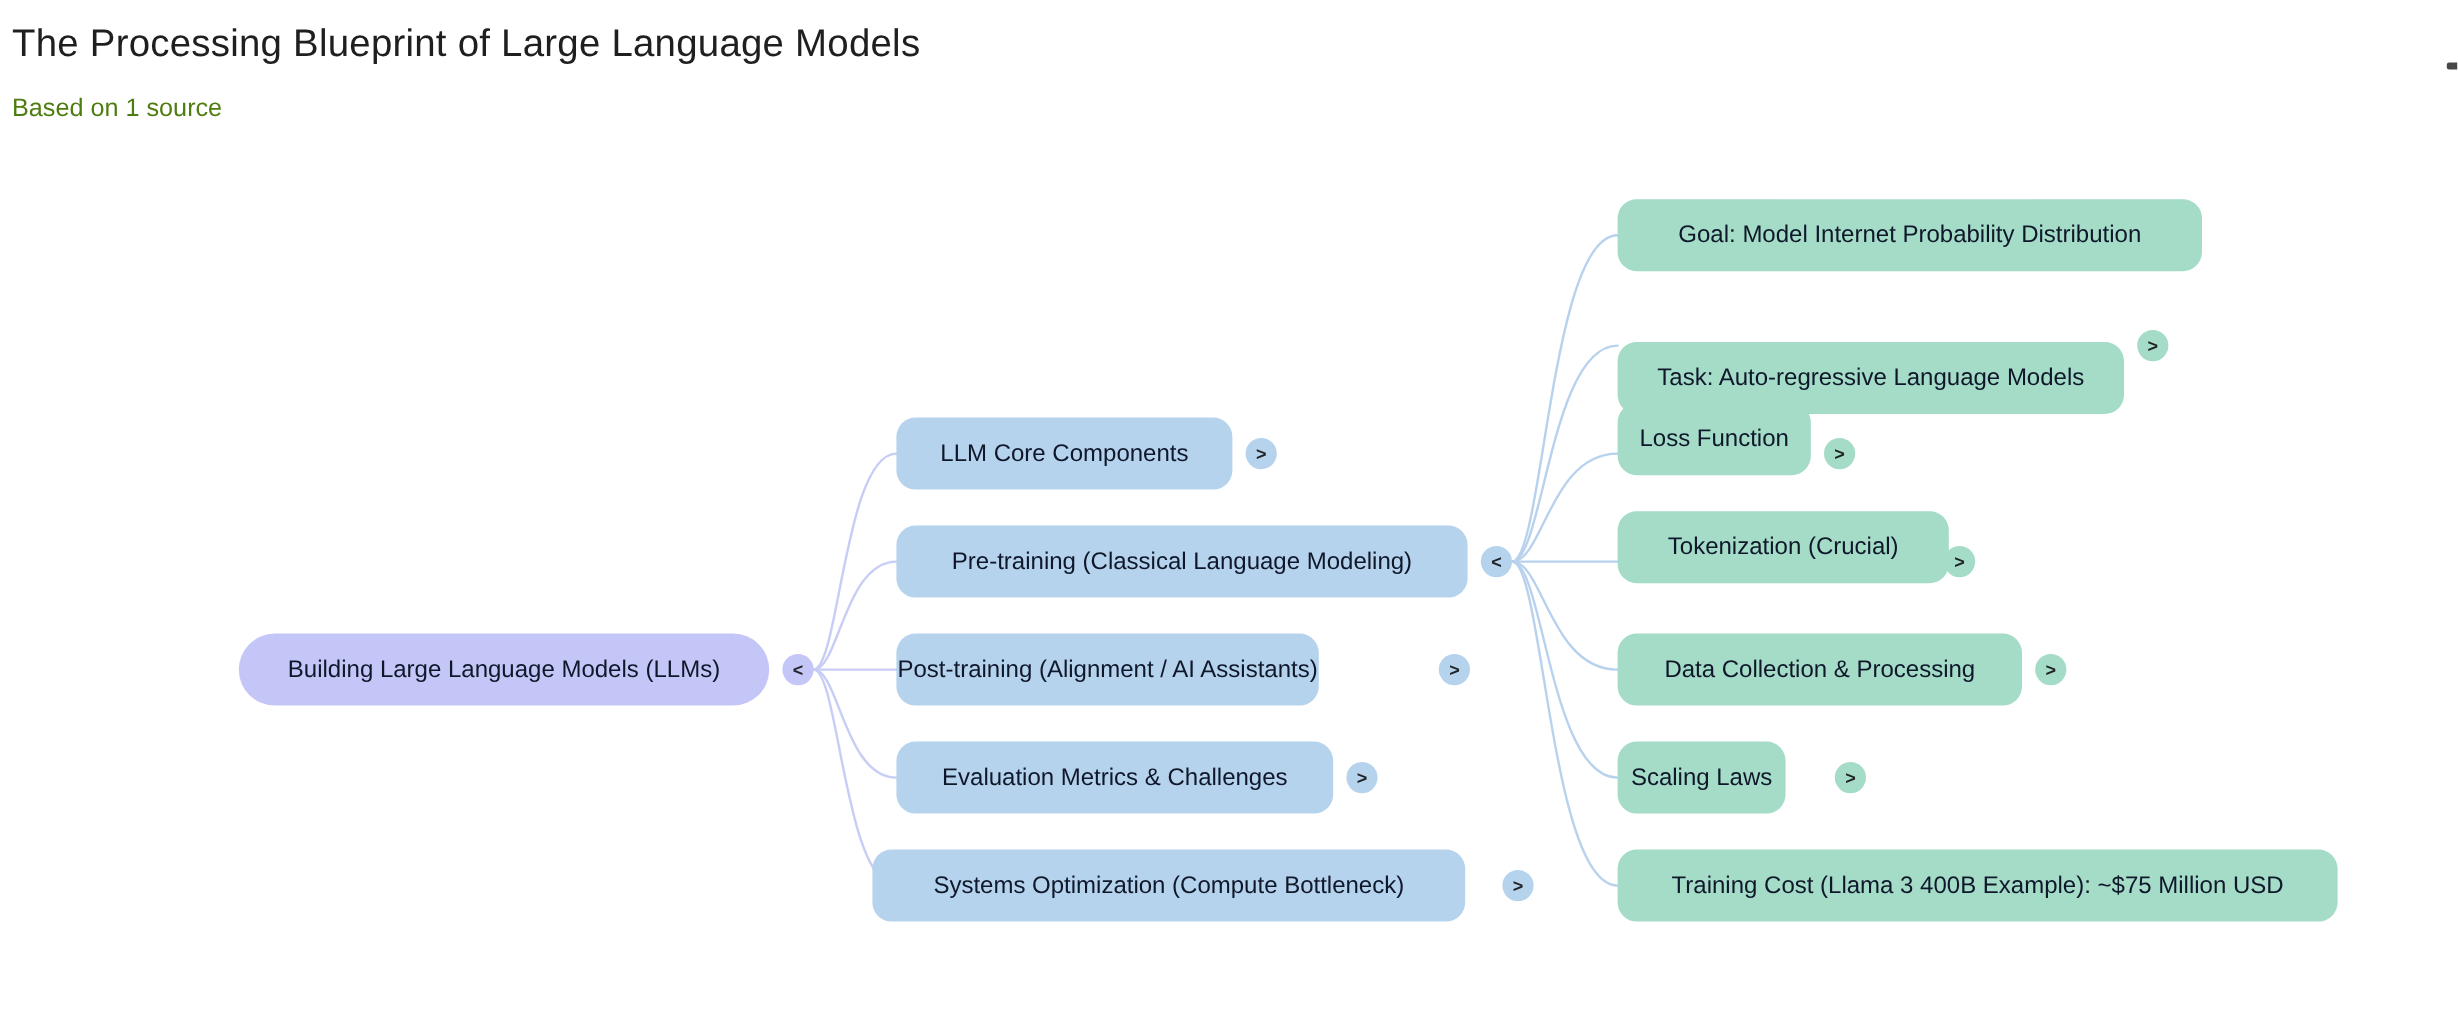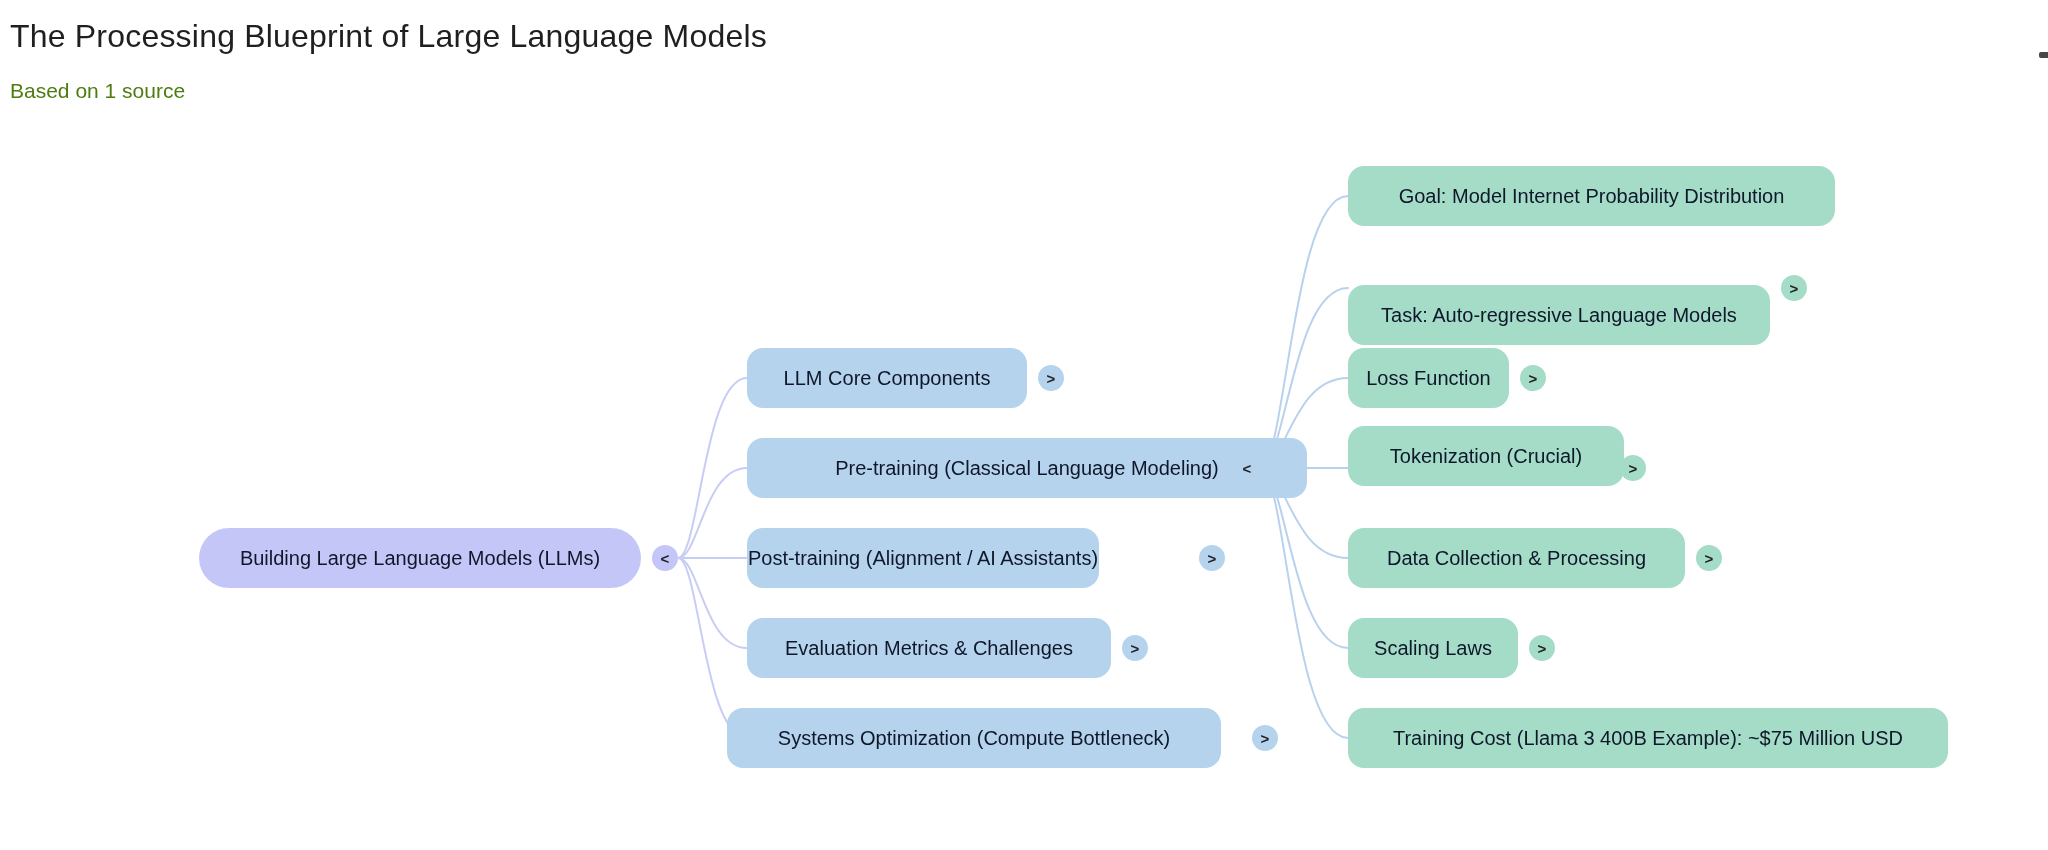--- a/index.html
+++ b/index.html
@@ -79,44 +79,44 @@
       <path d="M 1260 468 C 1286 468 1292 738 1348 738"></path>
     </g>
   </svg>
 
   <div class="node root-fill" style="left:199px; top:528px; width:442px;">Building Large Language Models (LLMs)</div>
   <button class="toggle root-fill" style="left:652px; top:545px;">&lt;</button>
 
   <div class="node branch-fill" style="left:747px; top:348px; width:280px;">LLM Core Components</div>
   <button class="toggle branch-fill" style="left:1038px; top:365px;">&gt;</button>
 
-  <div class="node branch-fill" style="left:747px; top:438px; width:560px;">Pre-training (Classical Language Modeling)</div>
+  <div class="node branch-fill" style="left:747px; top:438px; width:476px;">Pre-training (Classical Language Modeling)</div>
   <button class="toggle branch-fill" style="left:1234px; top:455px;">&lt;</button>
 
   <div class="node branch-fill" style="left:747px; top:528px; width:352px;">Post-training (Alignment / AI Assistants)</div>
   <button class="toggle branch-fill" style="left:1199px; top:545px;">&gt;</button>
 
   <div class="node branch-fill" style="left:747px; top:618px; width:364px;">Evaluation Metrics &amp; Challenges</div>
   <button class="toggle branch-fill" style="left:1122px; top:635px;">&gt;</button>
 
   <div class="node branch-fill" style="left:727px; top:708px; width:494px;">Systems Optimization (Compute Bottleneck)</div>
   <button class="toggle branch-fill" style="left:1252px; top:725px;">&gt;</button>
 
   <div class="node leaf-fill" style="left:1348px; top:166px; width:487px;">Goal: Model Internet Probability Distribution</div>
 
   <div class="node leaf-fill" style="left:1348px; top:258px; width:422px;margin-top:27px;">Task: Auto-regressive Language Models</div>
   <button class="toggle leaf-fill" style="left:1781px; top:275px;">&gt;</button>
 
-  <div class="node leaf-fill" style="left:1348px; top:348px; width:161px;">Loss Function</div>
+  <div class="node leaf-fill" style="left:1348px; top:336px; width:161px;">Loss Function</div>
   <button class="toggle leaf-fill" style="left:1520px; top:365px;">&gt;</button>
 
   <div class="node leaf-fill" style="left:1348px; top:426px; width:276px;">Tokenization (Crucial)</div>
   <button class="toggle leaf-fill" style="left:1620px; top:455px;">&gt;</button>
 
   <div class="node leaf-fill" style="left:1348px; top:528px; width:337px;">Data Collection &amp; Processing</div>
   <button class="toggle leaf-fill" style="left:1696px; top:545px;">&gt;</button>
 
-  <div class="node leaf-fill" style="left:1348px; top:618px; width:170px;text-align:center;">Scaling Laws</div>
+  <div class="node leaf-fill" style="left:1348px; top:618px; width:140px;text-align:center;">Scaling Laws</div>
   <button class="toggle leaf-fill" style="left:1529px; top:635px;">&gt;</button>
 
   <div class="node leaf-fill" style="left:1348px; top:708px; width:600px;">Training Cost (Llama 3 400B Example): ~$75 Million USD</div>
 
 </div>
 
 </body></html>

